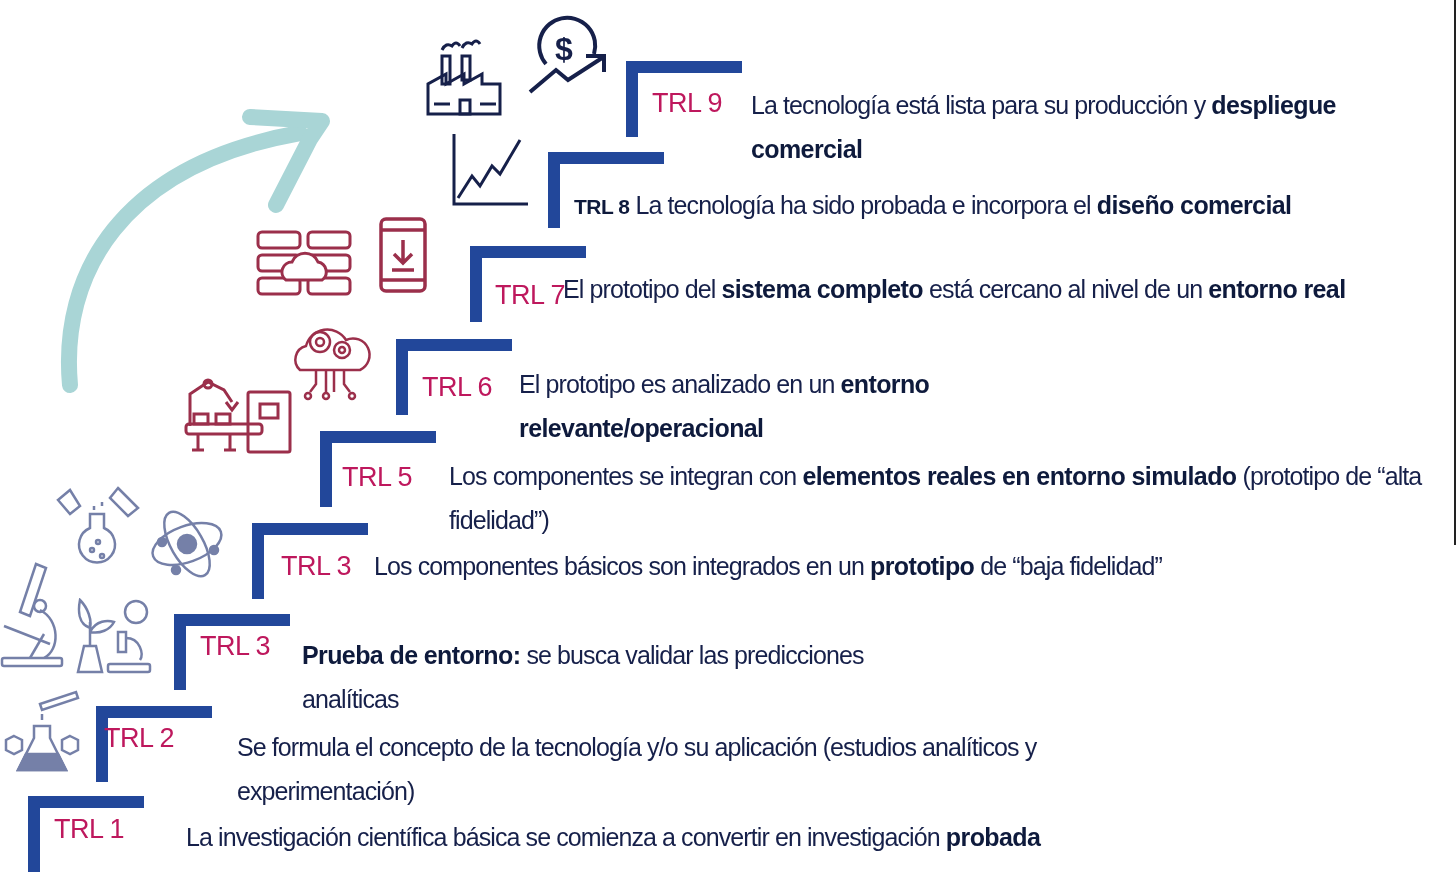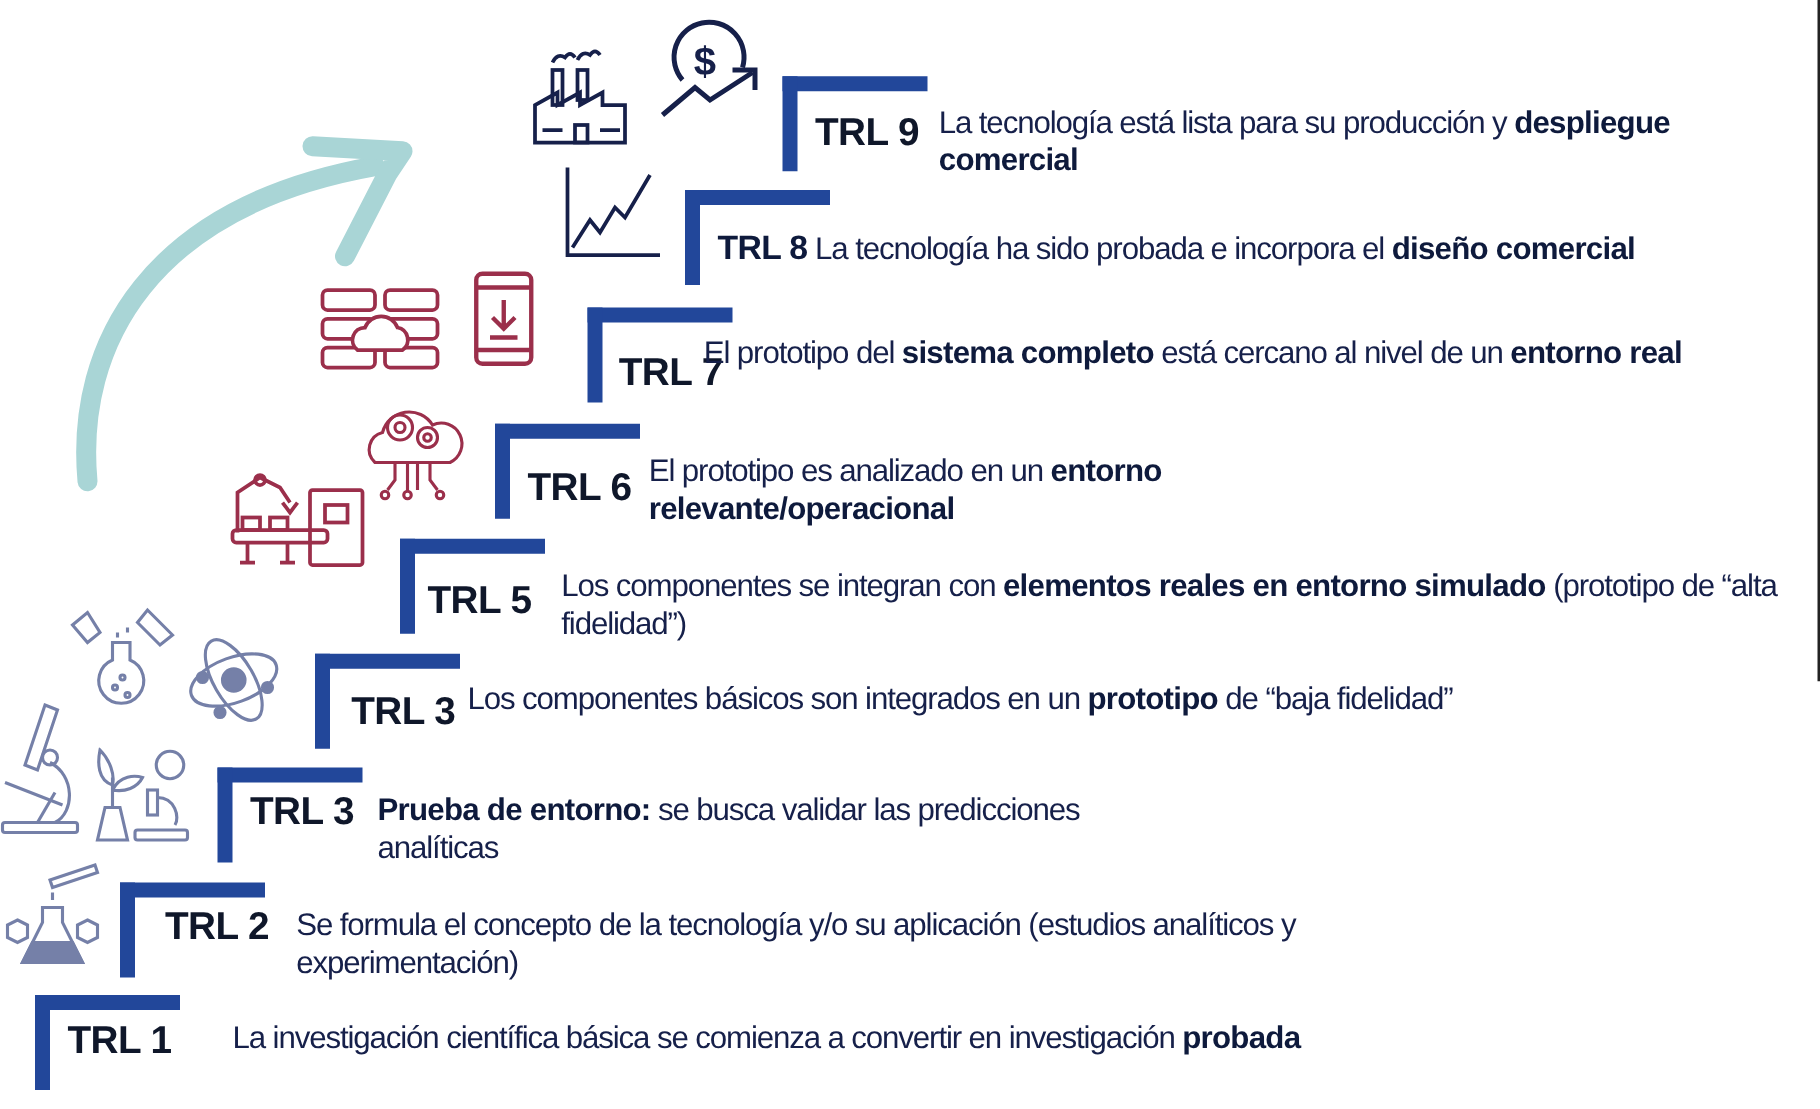--- a/index.html
+++ b/index.html
@@ -1,22 +1,22 @@
 <!DOCTYPE html>
 <html><head>
 <meta charset="utf-8">
 <style>
   html, body { margin:0; padding:0; }
   body { width:1456px; height:887px; background:#ffffff; position:relative; overflow:hidden;
          font-family:"Liberation Sans", sans-serif; color:#16204a; }
   .bracket { position:absolute; width:116px; height:76px; }
   .bracket .h { position:absolute; left:0; top:0; width:116px; height:12px; background:#22479a; }
   .bracket .v { position:absolute; left:0; top:0; width:12px; height:76px; background:#22479a; }
-  .label { position:absolute; font-weight:bold; font-size:31px; color:#0f172a; letter-spacing:-0.5px; white-space:nowrap; }
-  .desc { position:absolute; font-size:25px; line-height:30px; color:#16204a; letter-spacing:-0.9px; }
+  .label { position:absolute; font-weight:normal; font-size:27px; color:#be185d; letter-spacing:-0.5px; white-space:nowrap; }
+  .desc { position:absolute; font-size:25px; line-height:44px; color:#16204a; letter-spacing:-0.9px; }
   .desc b { font-weight:bold; color:#0e1a3c; letter-spacing:-0.6px; }
   .icon { position:absolute; }
   .edge-line { position:absolute; right:0; width:2px; background:#222; }
 </style>
 </head>
 <body>
 
 <svg class="icon" style="left:40px;top:95px" width="300" height="300" viewBox="0 0 300 300">
   <path d="M30 290 C 20 180, 80 70, 260 38" stroke="#a9d5d6" stroke-width="16" fill="none" stroke-linecap="round"></path>
   <path d="M210 22 L 282 26 L 270 44 L 236 110" stroke="#a9d5d6" stroke-width="16" fill="none" stroke-linecap="round" stroke-linejoin="round"></path>
@@ -130,21 +130,21 @@
   <div class="desc" style="left:186px;top:815px;width:900px">
     <span>La investigación científica básica se comienza a convertir en investigación </span><b>probada</b>
   </div>
 </div>
 
 <div>
   <div class="bracket" style="left:96px;top:706px">
       <div class="h"></div>
       <div class="v"></div>
     </div>
-  <div class="label" style="left:132px;top:723px">TRL 2</div>
+  <div class="label" style="left:104px;top:723px">TRL 2</div>
   <div class="desc" style="left:237px;top:725px;width:930px">
     <span>Se formula el concepto de la tecnología y/o su aplicación (estudios analíticos y experimentación)</span>
   </div>
 </div>
 
 <div>
   <div class="bracket" style="left:174px;top:614px">
       <div class="h"></div>
       <div class="v"></div>
     </div>
@@ -197,21 +197,21 @@
     <span>El prototipo del </span><b>sistema completo</b><span> está cercano al nivel de un </span><b>entorno real</b>
   </div>
 </div>
 
 <div>
   <div class="bracket" style="left:548px;top:152px">
       <div class="h"></div>
       <div class="v"></div>
     </div>
   <div class="desc" style="left:574px;top:183px;width:880px;white-space:nowrap">
-    <b class="lbl8" style="font-size:27px;letter-spacing:-0.5px">TRL 8</b>
+    <b class="lbl8" style="font-size:21px;letter-spacing:-0.5px">TRL 8</b>
     <span>La tecnología ha sido probada e incorpora el </span><b>diseño comercial</b>
   </div>
 </div>
 
 <div>
   <div class="bracket" style="left:626px;top:61px">
       <div class="h"></div>
       <div class="v"></div>
     </div>
   <div class="label" style="left:652px;top:88px">TRL 9</div>

